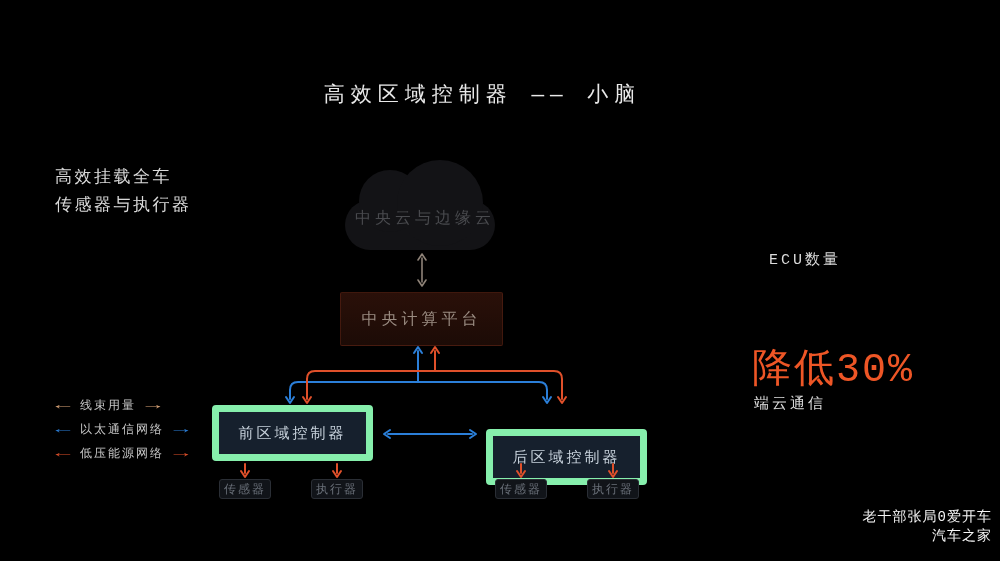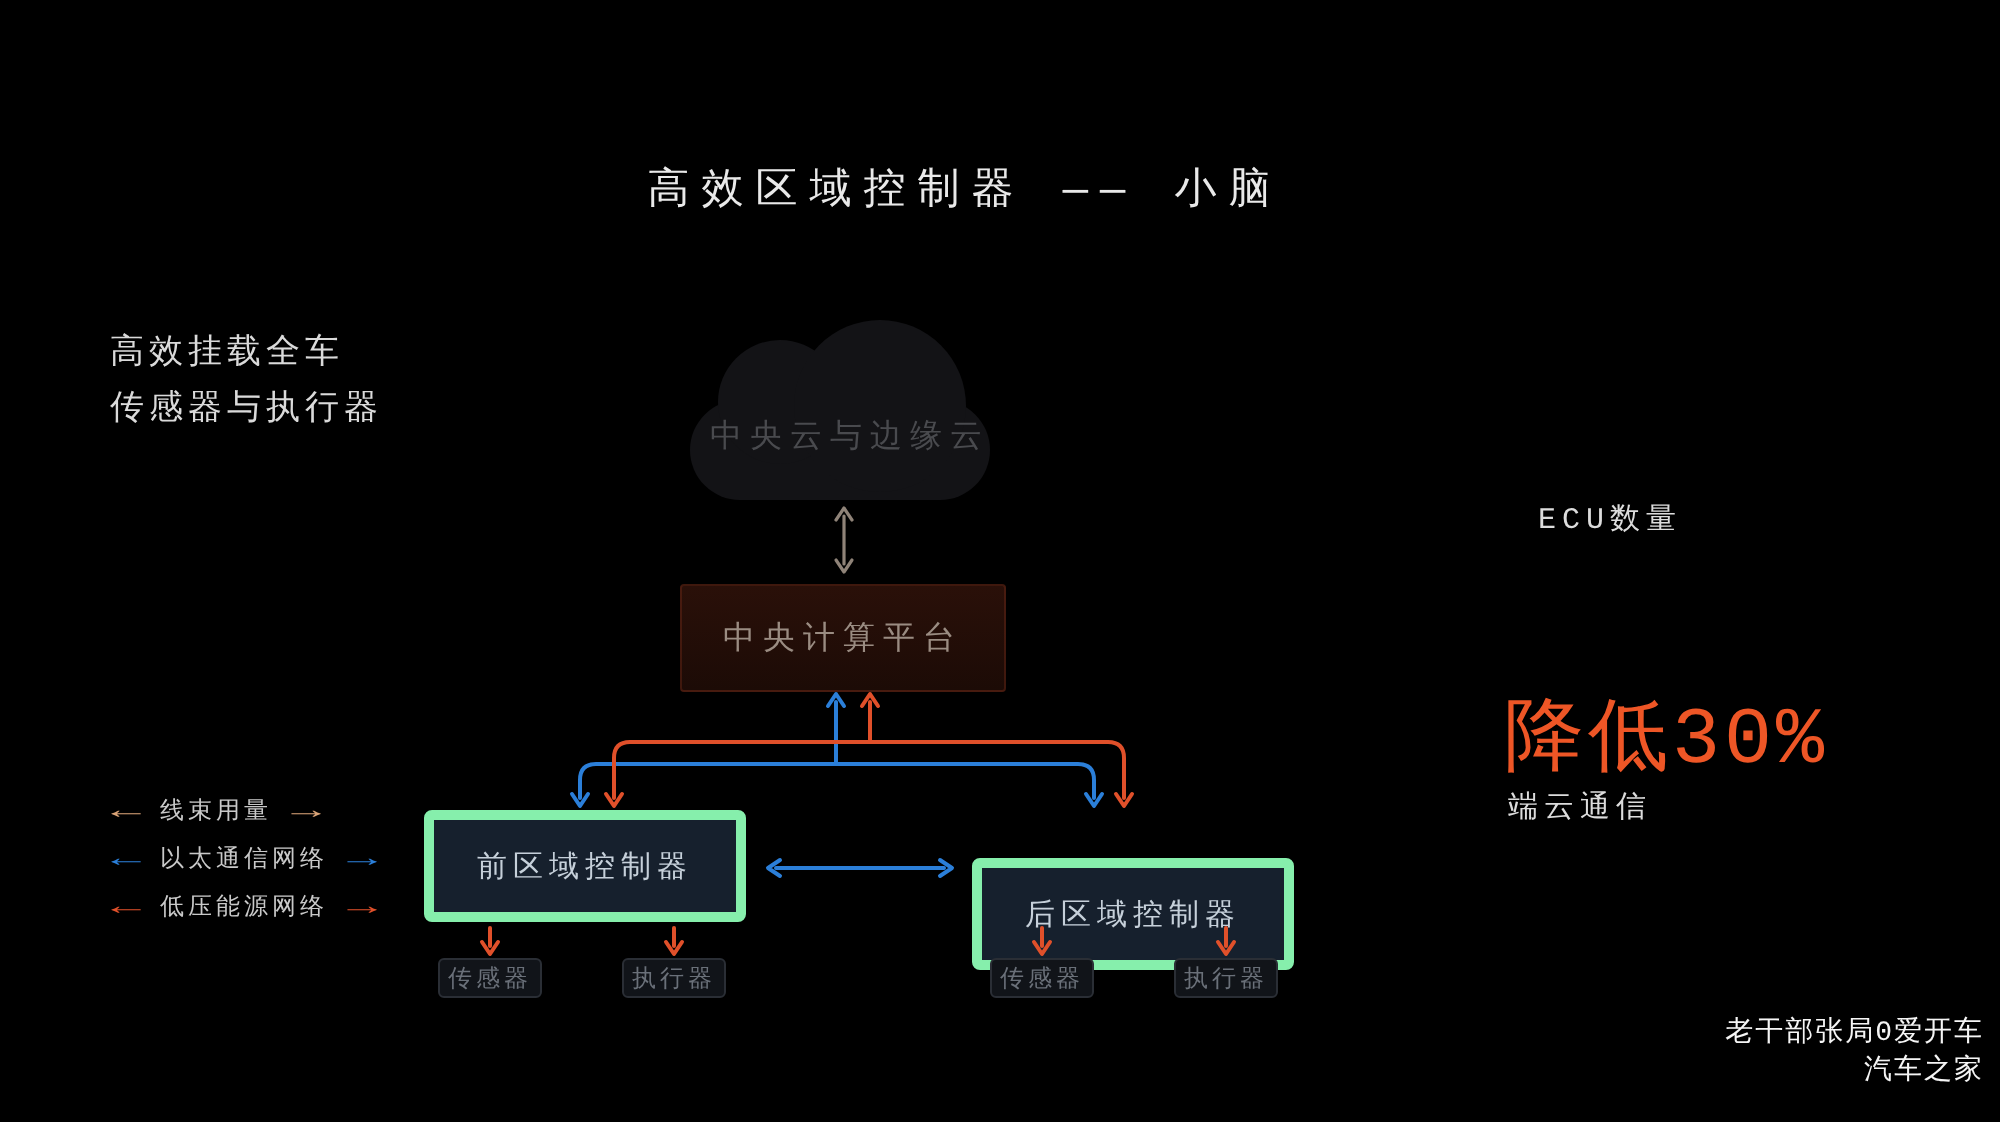--- a/index.html
+++ b/index.html
@@ -31,21 +31,21 @@
   .platform{
     left:340px;top:292px;width:163px;height:54px;
     background:linear-gradient(180deg,#2a1009 0%,#1c0b06 100%);
     border:1px solid rgba(130,50,28,0.35);border-radius:2px;
     display:flex;align-items:center;justify-content:center;
     color:#9a8c82;font-size:16px;letter-spacing:4px;box-sizing:border-box;
   }
 
   
   .zonebox{
-    width:161px;height:56px;background:#16202d;border:5px solid #86efac;border-radius:4px;
+    width:161px;height:56px;background:#16202d;border:7px solid #86efac;border-radius:4px;
     display:flex;align-items:center;justify-content:center;box-sizing:border-box;
     color:#c6d0da;font-size:15px;letter-spacing:3px;
   }
   .front{left:212px;top:405px;} .rear{left:486px;top:405px;margin-top:24px;}
 
   
   .chip{
     width:52px;height:20px;background:#111419;border:1px solid #2a2e35;border-radius:3px;
     display:flex;align-items:center;justify-content:center;box-sizing:border-box;
     color:#6a7079;font-size:12px;letter-spacing:2px;

